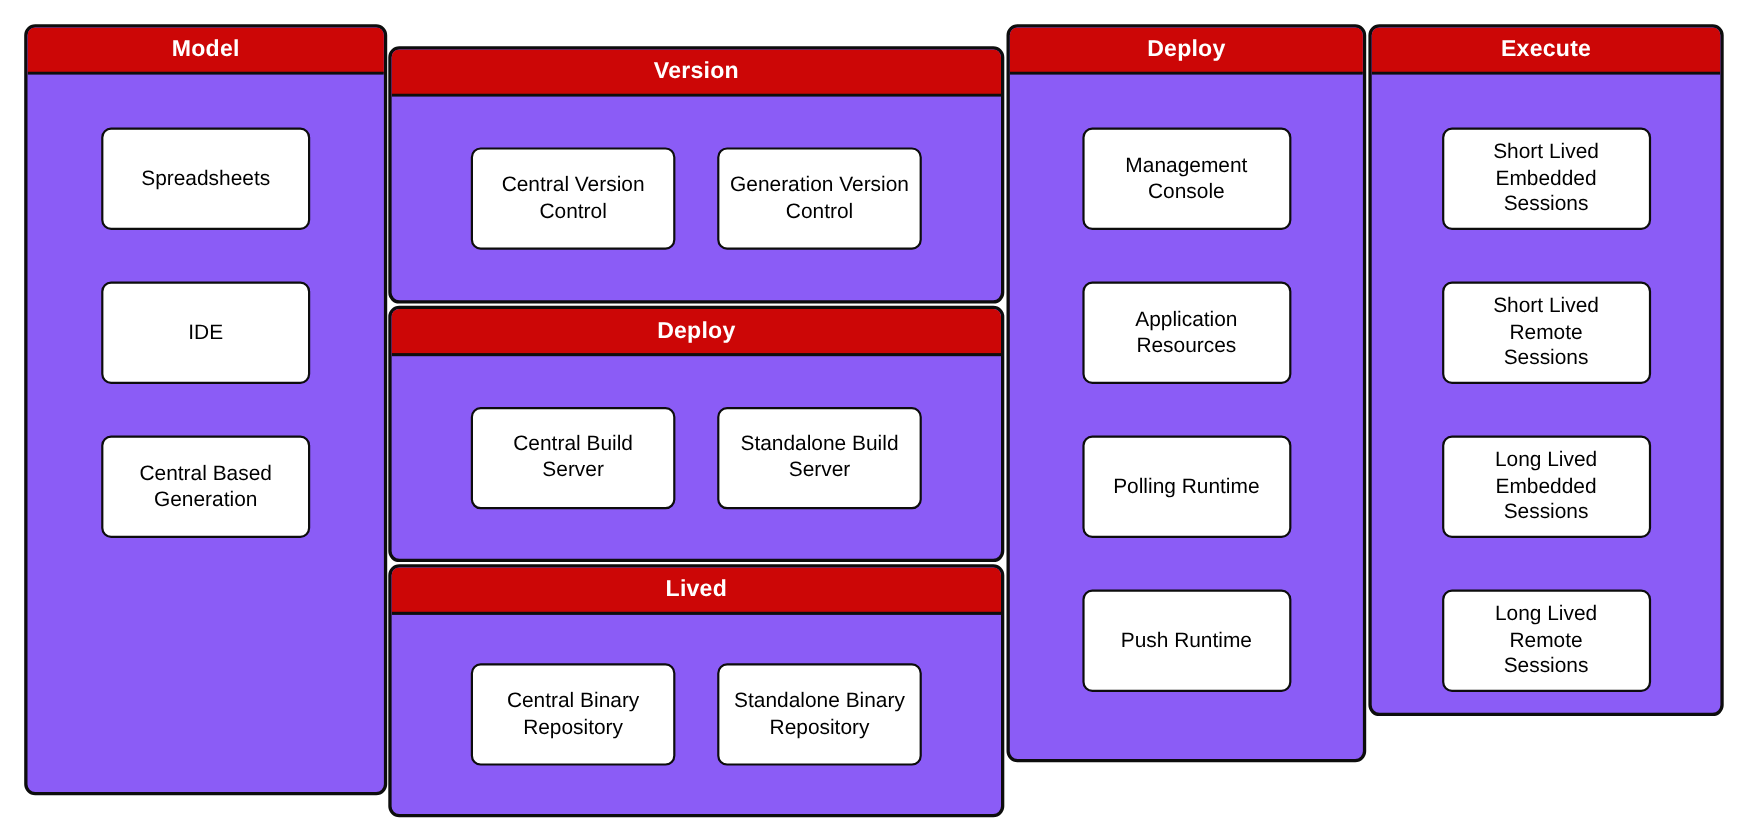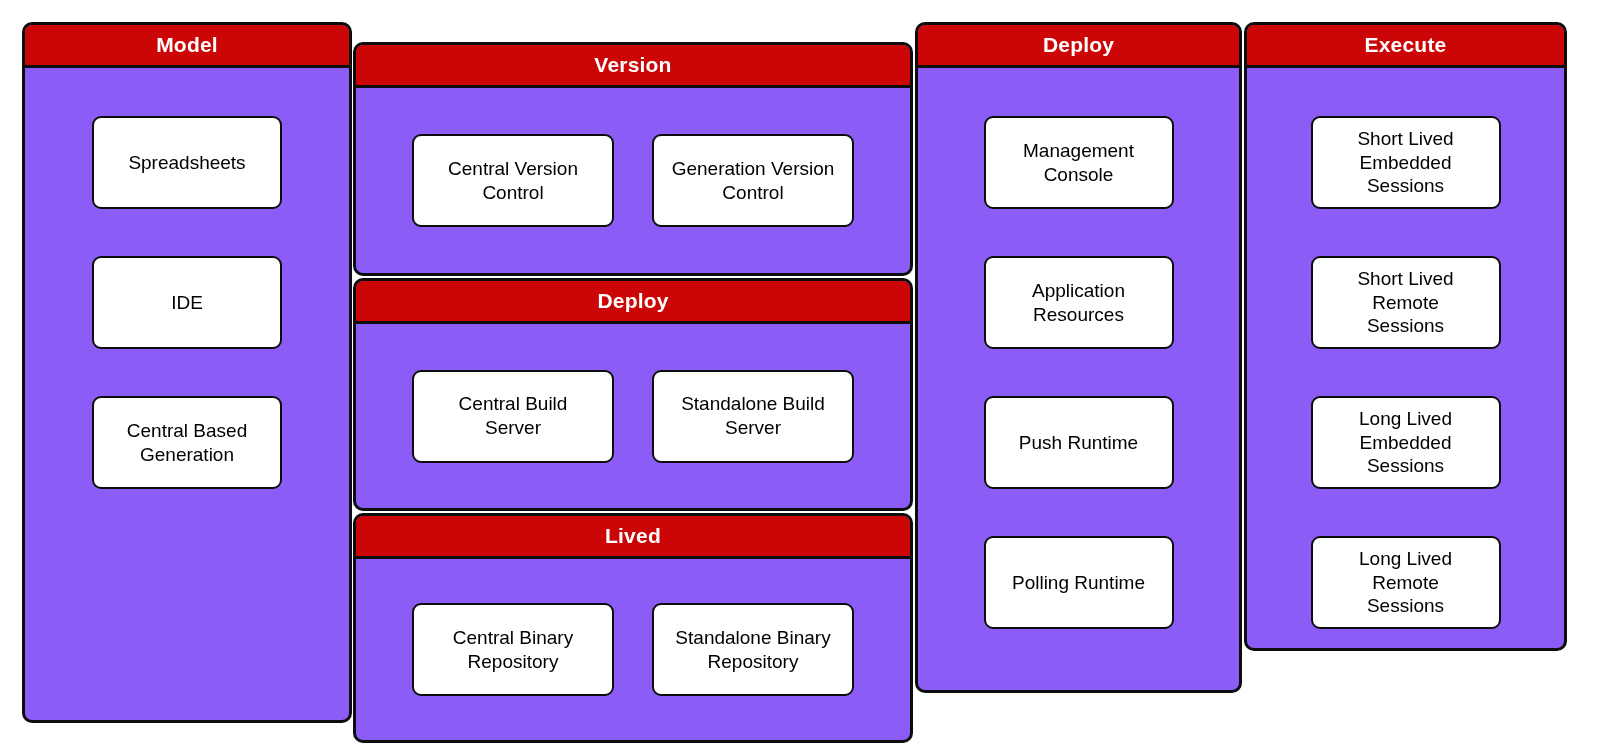--- a/index.html
+++ b/index.html
@@ -71,21 +71,21 @@
     display: flex;
     align-items: center;
     justify-content: center;
     text-align: center;
     font-size: 19px;
     line-height: 1.26;
     white-space: pre-line;
     padding: 2px 3px;
   }
   .node-wide { width: 190px; height: 93px; flex: 0 0 auto; }
-  .node-pair { width: 202px; height: 93px; flex: 0 0 auto; }
+  .node-pair { width: 186px; height: 93px; flex: 0 0 auto; }
 </style>
 </head>
 <body>
 
 <div class="canvas">
 
   <section class="panel abs col-model">
     <div class="panel-header">Model</div>
     <div class="panel-body body-col">
       <div class="node node-wide">Spreadsheets</div>
@@ -125,22 +125,22 @@
     </section>
   </div>
 
   <section class="panel abs col-deploy">
     <div class="panel-header">Deploy</div>
     <div class="panel-body body-col">
       <div class="node node-wide">Management
 Console</div>
       <div class="node node-wide">Application
 Resources</div>
+      <div class="node node-wide">Polling Runtime</div>
       <div class="node node-wide">Push Runtime</div>
-      <div class="node node-wide">Polling Runtime</div>
     </div>
   </section>
 
   <section class="panel abs col-execute">
     <div class="panel-header">Execute</div>
     <div class="panel-body body-col">
       <div class="node node-wide">Short Lived
 Embedded
 Sessions</div>
       <div class="node node-wide">Short Lived

